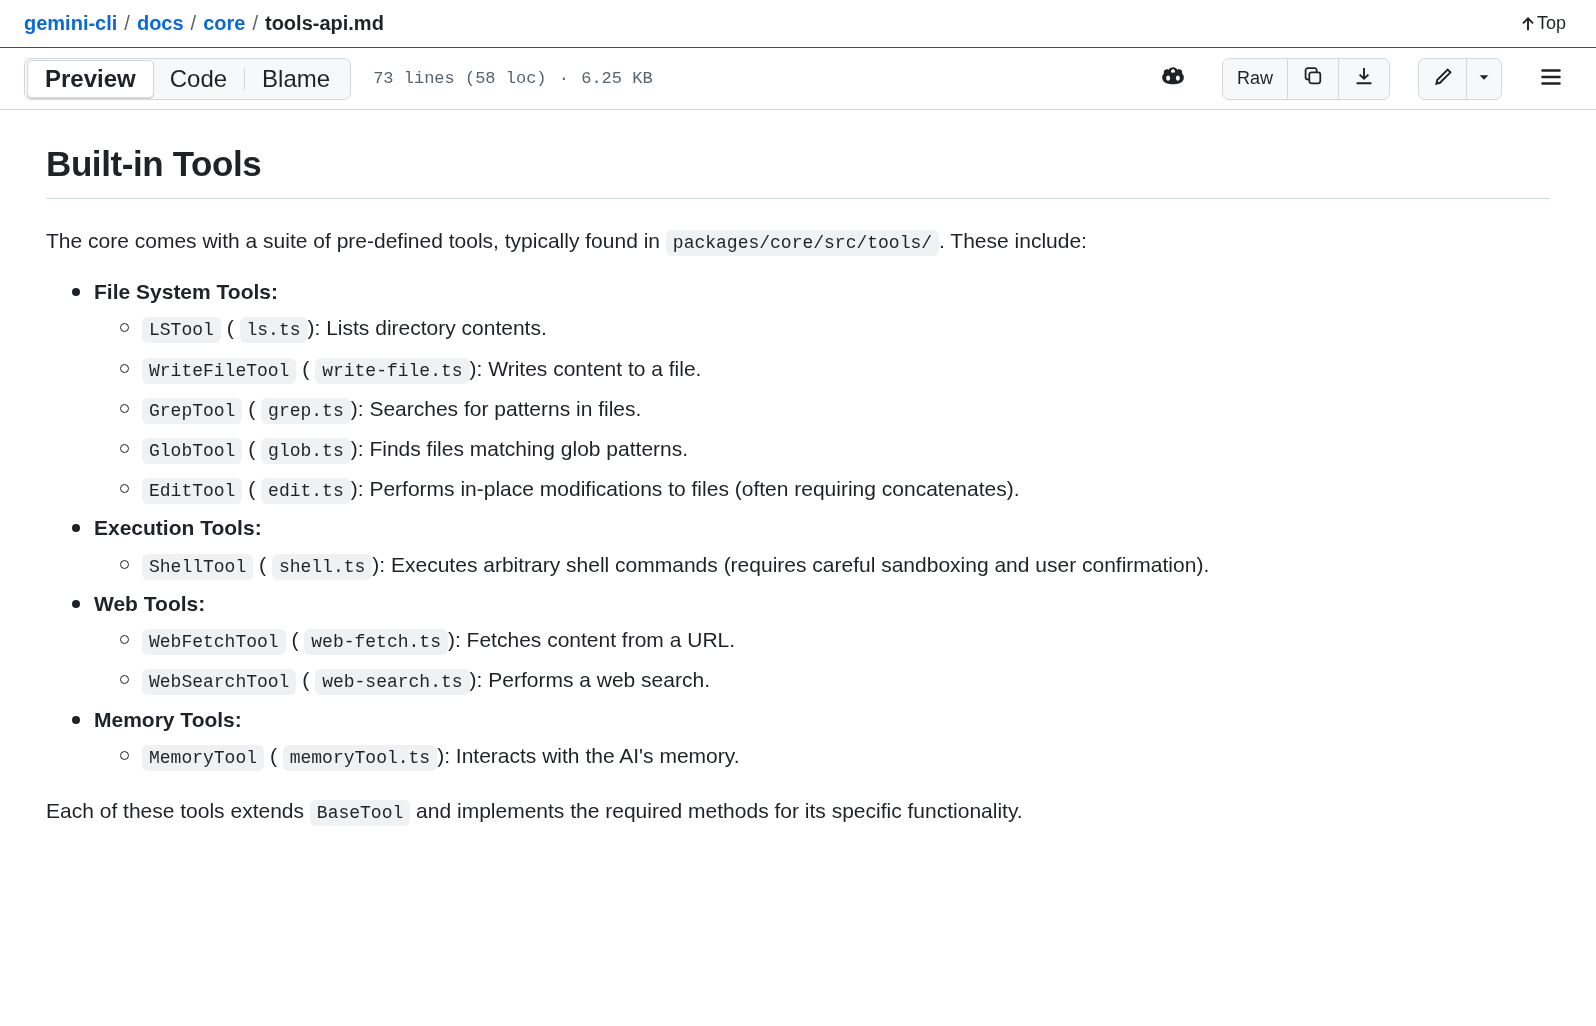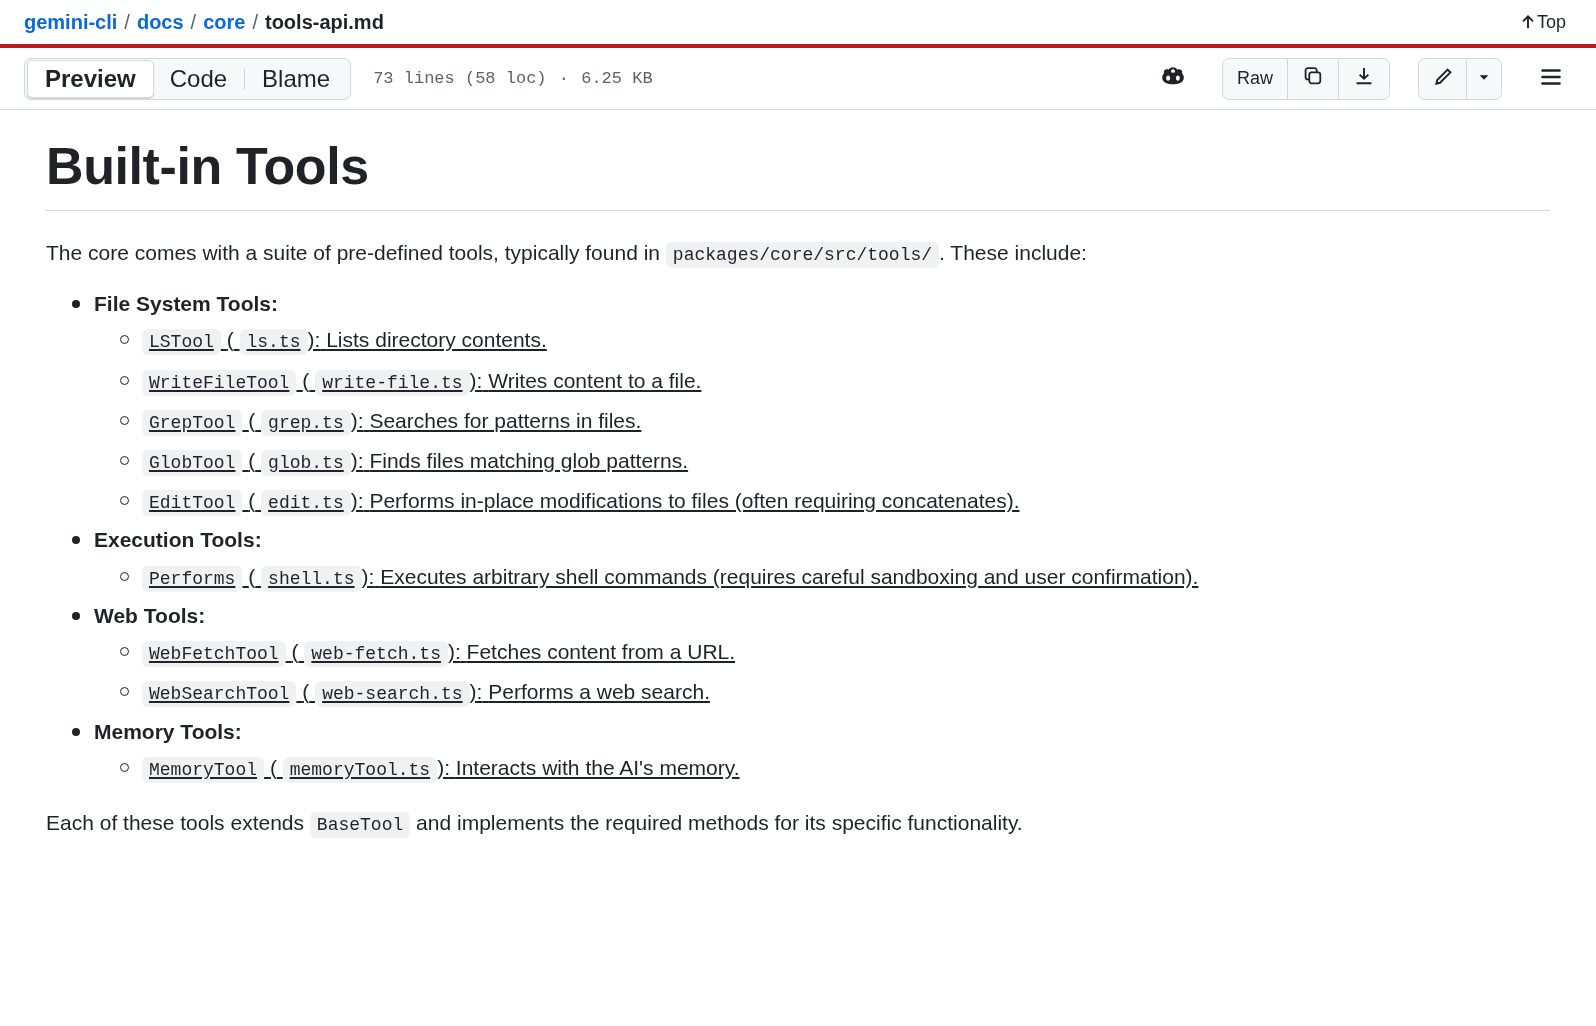--- a/index.html
+++ b/index.html
@@ -15,21 +15,21 @@
     height: 1026px;
     overflow: hidden;
   }
 
   
   .breadcrumb-bar {
     height: 48px;
     display: flex;
     align-items: center;
     padding: 0 24px;
-    border-bottom: 4px solid #b91c1c;
+    border-bottom: 1px solid #b91c1c;
     background: #ffffff;
   }
   .crumbs {
     display: flex;
     align-items: center;
     font-size: 20px;
     gap: 0;
   }
   .crumb-link {
     color: #0969da;
@@ -165,23 +165,23 @@
     border-right: 1px solid #d1d9e0;
   }
   .pencil-group > div:last-child { border-right: none; padding: 0 10px; }
   .pencil-group .pencil-cell { width: 48px; }
 
   
   .doc {
     padding: 26px 46px 0 46px;
   }
   h1.title {
-    font-size: 52px;
+    font-size: 35px;
     font-weight: bold;
-    margin: 0 0 14px 0;
+    margin: 8px 0 14px 0;
     letter-spacing: -0.4px;
   }
   .rule {
     height: 1px;
     background: #d1d9e0;
     margin: 0 0 26px 0;
   }
   p.para {
     font-size: 21px;
     line-height: 1.55;
@@ -223,21 +223,20 @@
   ul.lvl2 {
     margin: 4px 0 4px 0;
     padding-left: 48px;
     list-style: none;
   }
   ul.lvl2 > li {
     position: relative;
     font-size: 21px;
     line-height: 1.62;
     margin-bottom: 6px;
-    text-decoration: underline;
   }
   ul.lvl2 > li::before {
     content: "";
     position: absolute;
     left: -22px;
     top: 12px;
     width: 7px;
     height: 7px;
     border-radius: 50%;
     border: 1.6px solid #1f2328;
@@ -398,21 +397,21 @@
           <code class="inline">edit.ts</code><span>):</span>
           <span>Performs in-place modifications to files (often requiring concatenates).</span>
         </li>
       </ul>
     </li>
 
     <li>
       <span class="bullet-label">Execution Tools:</span>
       <ul class="lvl2">
         <li>
-          <code class="inline">Performs</code>
+          <code class="inline">ShellTool</code>
           <span>(</span>
           <code class="inline">shell.ts</code><span>):</span>
           <span>Executes arbitrary shell commands (requires careful sandboxing and user confirmation).</span>
         </li>
       </ul>
     </li>
 
     <li>
       <span class="bullet-label">Web Tools:</span>
       <ul class="lvl2">

